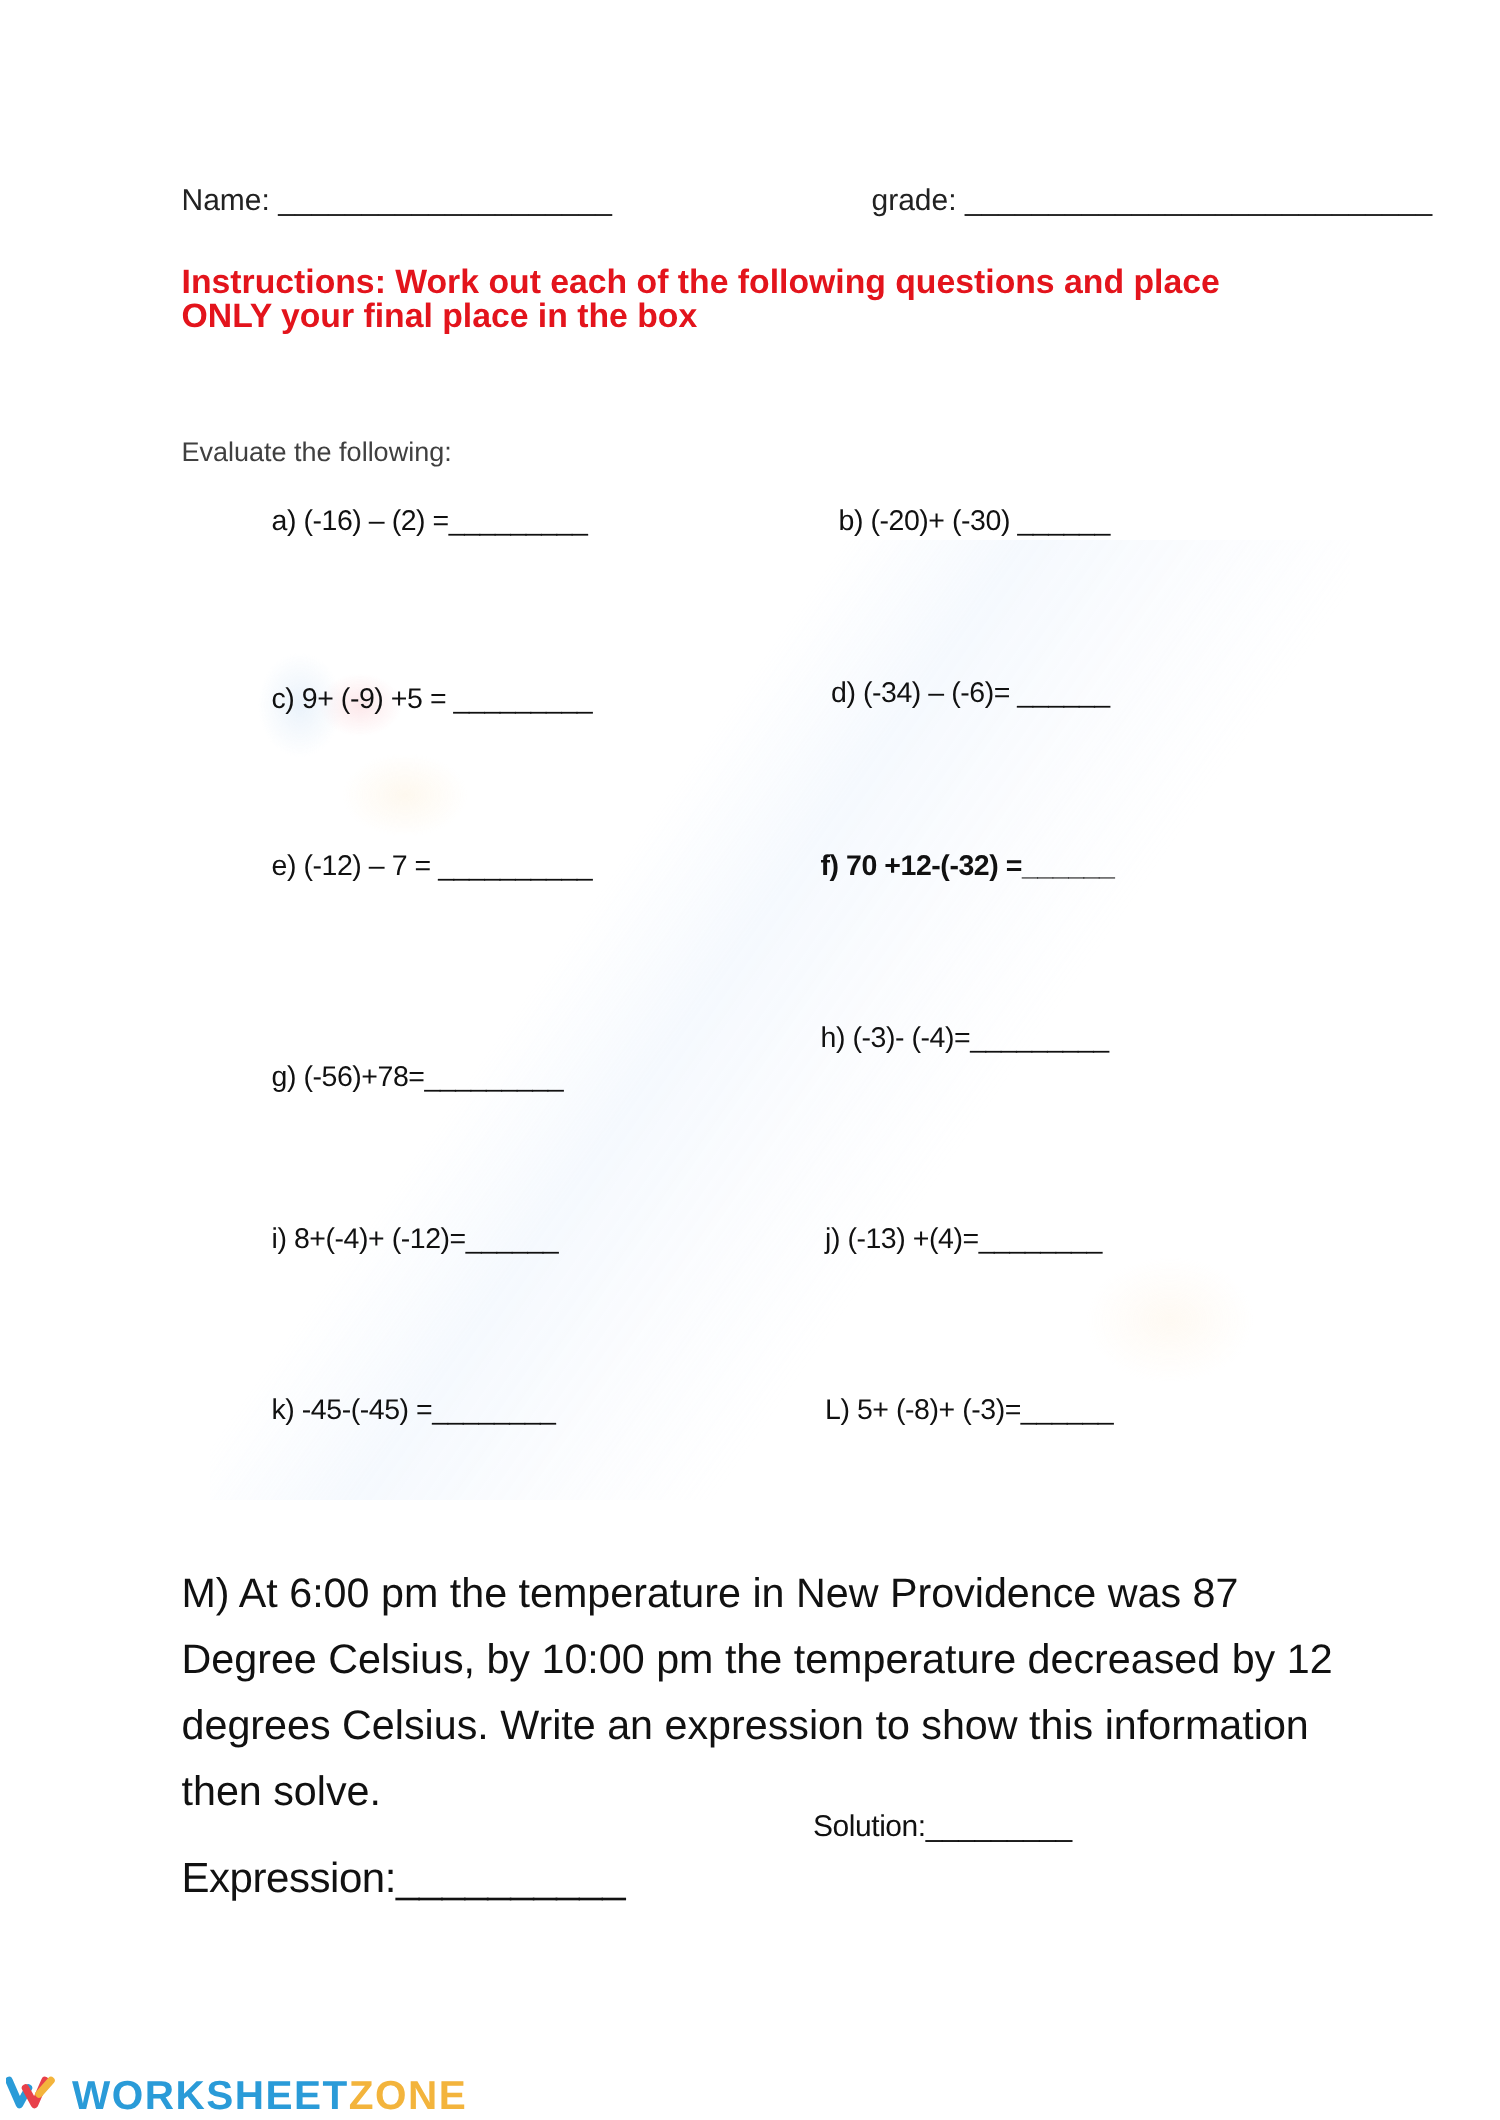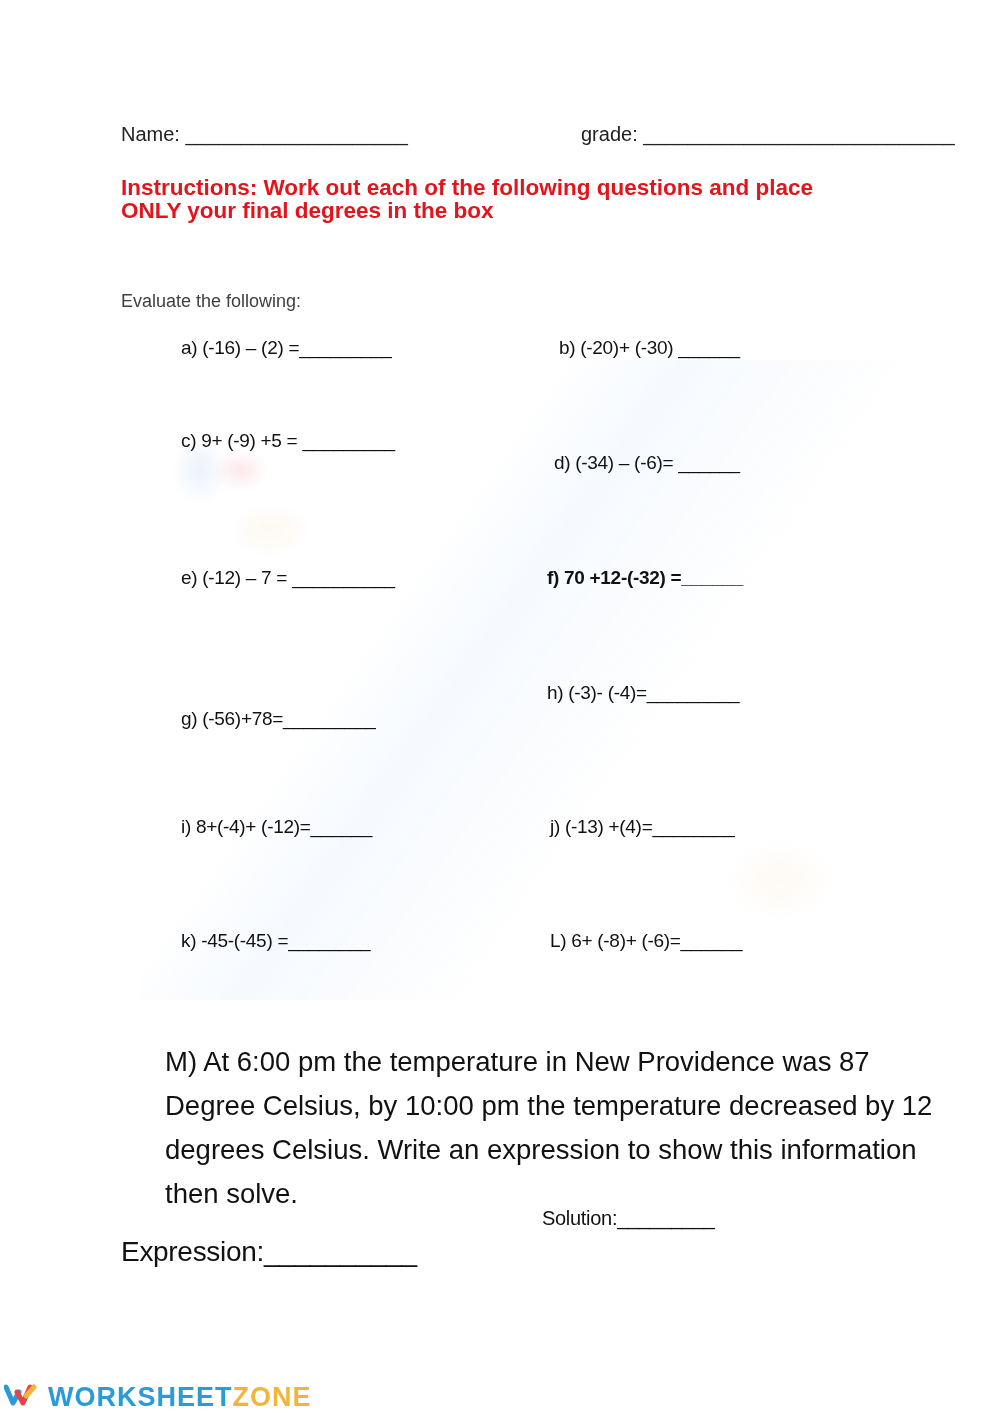--- a/index.html
+++ b/index.html
@@ -13,56 +13,56 @@
         radial-gradient(ellipse 40px 50px at 60px 110px, rgba(180,210,240,0.5), transparent 70%),
         radial-gradient(ellipse 40px 30px at 100px 110px, rgba(245,160,170,0.45), transparent 70%),
         radial-gradient(ellipse 60px 40px at 130px 170px, rgba(250,220,170,0.35), transparent 70%),
         linear-gradient(125deg, transparent 35%, rgba(205,225,250,0.35) 45%, rgba(225,235,250,0.25) 55%, transparent 65%),
         radial-gradient(ellipse 80px 60px at 640px 520px, rgba(252,230,200,0.4), transparent 70%);
     }
     .hdr { font-size: 20px; color: #222; }
     .instr { font-size: 22.5px; font-weight: bold; color: #e3141c; line-height: 35px; }
     .intro { font-size: 18px; color: #404040; }
     .q { font-size: 19px; color: #111; letter-spacing: -0.3px; }
-    .m-text { font-size: 27.5px; line-height: 44px; color: #111; white-space: normal; width: 770px; margin-left: 44px; }
+    .m-text { font-size: 27.5px; line-height: 44px; color: #111; white-space: normal; width: 770px; }
     .logo { position: absolute; left: 4px; top: 1382px; display: flex; align-items: center; gap: 10px; }
     .logo-w { font-size: 26px; font-weight: bold; font-style: italic; letter-spacing: -3px; }
     .logo-text { font-size: 27px; font-weight: bold; letter-spacing: 1px; }
   </style>
 </head>
 <body>
 
 <div class="watermark"></div>
 
 <div class="abs hdr" style="left:121px; top:123px;">Name: ____________________</div>
 <div class="abs hdr" style="left:581px; top:123px;">grade: ____________________________</div>
 
 <div class="abs instr" style="left:121px; top:158px;margin-top:12px;">Instructions: Work out each of the following questions and place</div>
-<div class="abs instr" style="left:121px; top:193px;">ONLY your final degrees in the box</div>
+<div class="abs instr" style="left:121px; top:193px;">ONLY your final place in the box</div>
 
 <div class="abs intro" style="left:121px; top:291px;">Evaluate the following:</div>
 
 <div>
   <div class="abs q" style="left:181px; top:337px;">a) (-16) – (2) =_________</div>
   <div class="abs q" style="left:559px; top:337px;">b) (-20)+ (-30) ______</div>
 
-  <div class="abs q" style="left:181px; top:430px;">c) 9+ (-9) +5 = _________</div>
+  <div class="abs q" style="left:181px; top:456px;">c) 9+ (-9) +5 = _________</div>
   <div class="abs q" style="left:554px; top:452px;">d) (-34) – (-6)= ______</div>
 
   <div class="abs q" style="left:181px; top:567px;">e) (-12) – 7 = __________</div>
   <div class="abs q" style="left:547px; top:567px;font-weight:bold;">f) 70 +12-(-32) =______</div>
 
   <div class="abs q" style="left:181px; top:682px;margin-top:26px;">g) (-56)+78=_________</div>
   <div class="abs q" style="left:547px; top:682px;">h) (-3)- (-4)=_________</div>
 
   <div class="abs q" style="left:181px; top:816px;">i)  8+(-4)+ (-12)=______</div>
   <div class="abs q" style="left:550px; top:816px;">j) (-13) +(4)=________</div>
 
   <div class="abs q" style="left:181px; top:930px;">k) -45-(-45) =________</div>
-  <div class="abs q" style="left:550px; top:930px;">L) 6+ (-8)+ (-6)=______</div>
+  <div class="abs q" style="left:550px; top:930px;">L) 5+ (-8)+ (-3)=______</div>
 </div>
 
 <div class="abs m-text" style="left:121px; top:1040px;">M) At 6:00 pm the temperature in New Providence was 87 Degree Celsius, by 10:00 pm the temperature decreased by 12 degrees Celsius. Write an expression to show this information then solve.</div>
 
 <div class="abs q" style="left:121px; top:1236px; font-size:28px;">Expression:__________</div>
 <div class="abs q" style="left:542px; top:1207px; font-size:20px;">Solution:_________</div>
 
 <div class="logo">
   <span class="logo-w">
     <svg width="34" height="22" viewBox="0 0 34 22">

